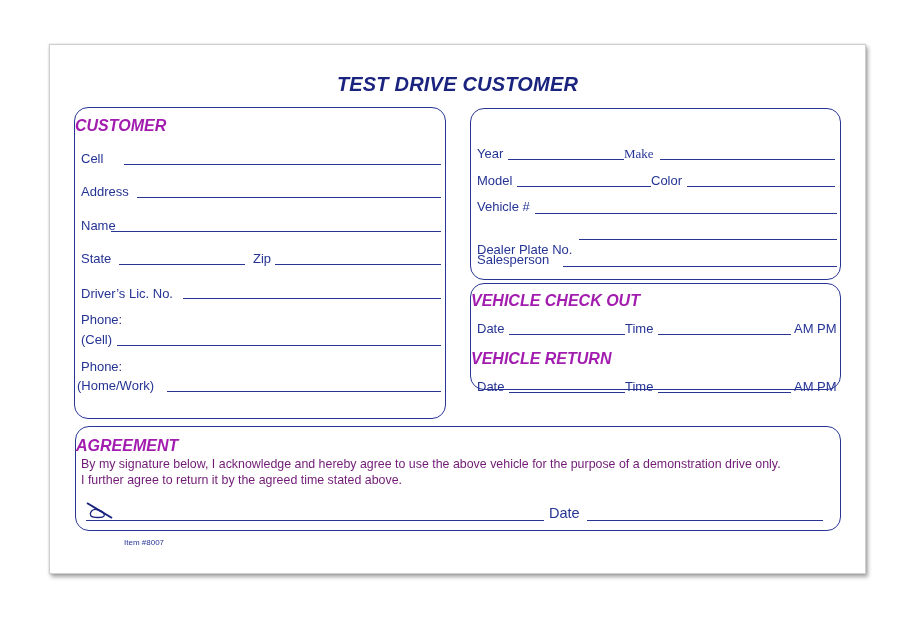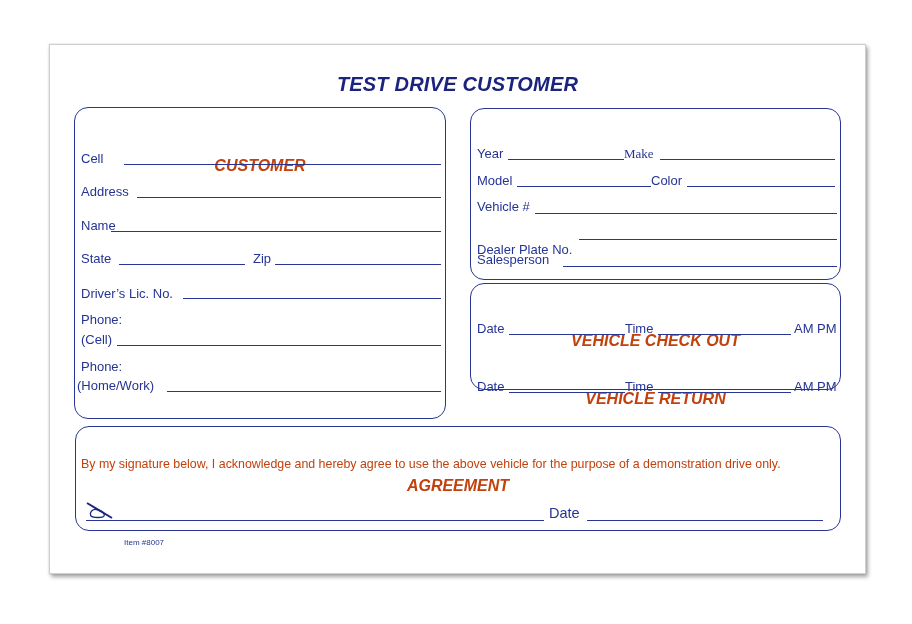--- a/index.html
+++ b/index.html
@@ -14,28 +14,28 @@
   }
   .title {
     position:absolute; left:0; width:815px; top:28px; text-align:center;
     font-weight:bold; font-style:italic; font-size:20px; color:#1a237e;
     letter-spacing:0.2px;
   }
   .box {
     position:absolute; border:1.6px solid #283593; border-radius:14px; box-sizing:border-box;
   }
   .box-title {
-    position:absolute; left:0; right:0; text-align:center;
-    font-weight:bold; font-style:italic; font-size:16px; color:#c2410c;margin-top:40px;
+    position:absolute; left:0; right:0; 
+    font-weight:bold; font-style:italic; font-size:16px; color:#a21caf;
   }
   .lbl { position:absolute; font-size:13px; color:#253494; white-space:nowrap; }
   .line { position:absolute; height:0; border-bottom:1.3px solid #283593; }
   .line.thin { border-bottom-width:1px; }
   .small { position:absolute; font-size:8px; color:#253494; }
-  .para { position:absolute; font-size:12.4px; color:#c2410c; line-height:15px; white-space:nowrap; }
+  .para { position:absolute; font-size:12.4px; color:#701a75; line-height:15px; white-space:nowrap; }
   .icon-sig { position:absolute; }
 </style>
 </head>
 <body>
 
 <div class="paper">
   <div class="title">TEST DRIVE CUSTOMER</div>
 
   <div class="box" style="left:24px; top:62px; width:372px; height:312px;">
     <div class="box-title" style="top:9px;">CUSTOMER</div>
@@ -100,20 +100,21 @@
     <span class="lbl" style="left:6px; top:95px;">Date</span>
     <div class="line thin" style="left:38px; width:116px; top:108px;"></div>
     <span class="lbl" style="left:154px; top:95px;">Time</span>
     <div class="line thin" style="left:187px; width:133px; top:108px;"></div>
     <span class="lbl" style="left:323px; top:95px;">AM PM</span>
   </div>
 
   <div class="box" style="left:25px; top:381px; width:766px; height:105px;">
     <div class="box-title" style="top:10px;">AGREEMENT</div>
     <div class="para" style="left:5px; top:30px;">By my signature below, I acknowledge and hereby agree to use the above vehicle for the purpose of a demonstration drive only.</div>
+    <div class="para" style="left:5px; top:46px;">I further agree to return it by the agreed time stated above.</div>
 
     <svg class="icon-sig" width="30" height="20" viewBox="0 0 30 20" style="left:9px; top:74px;">
       <line x1="2" y1="2" x2="27" y2="17" stroke="#1a237e" stroke-width="2"></line>
       <path d="M6 15 C4 11, 8 7, 13 9 C17 10, 20 12, 19 15 C18 17, 8 17, 6 15 Z" fill="none" stroke="#1a237e" stroke-width="1.3"></path>
     </svg>
     <div class="line" style="left:10px; width:458px; top:93px;"></div>
     <span class="lbl" style="left:473px; top:78px; font-size:14.5px;">Date</span>
     <div class="line" style="left:511px; width:236px; top:93px;"></div>
   </div>
 

